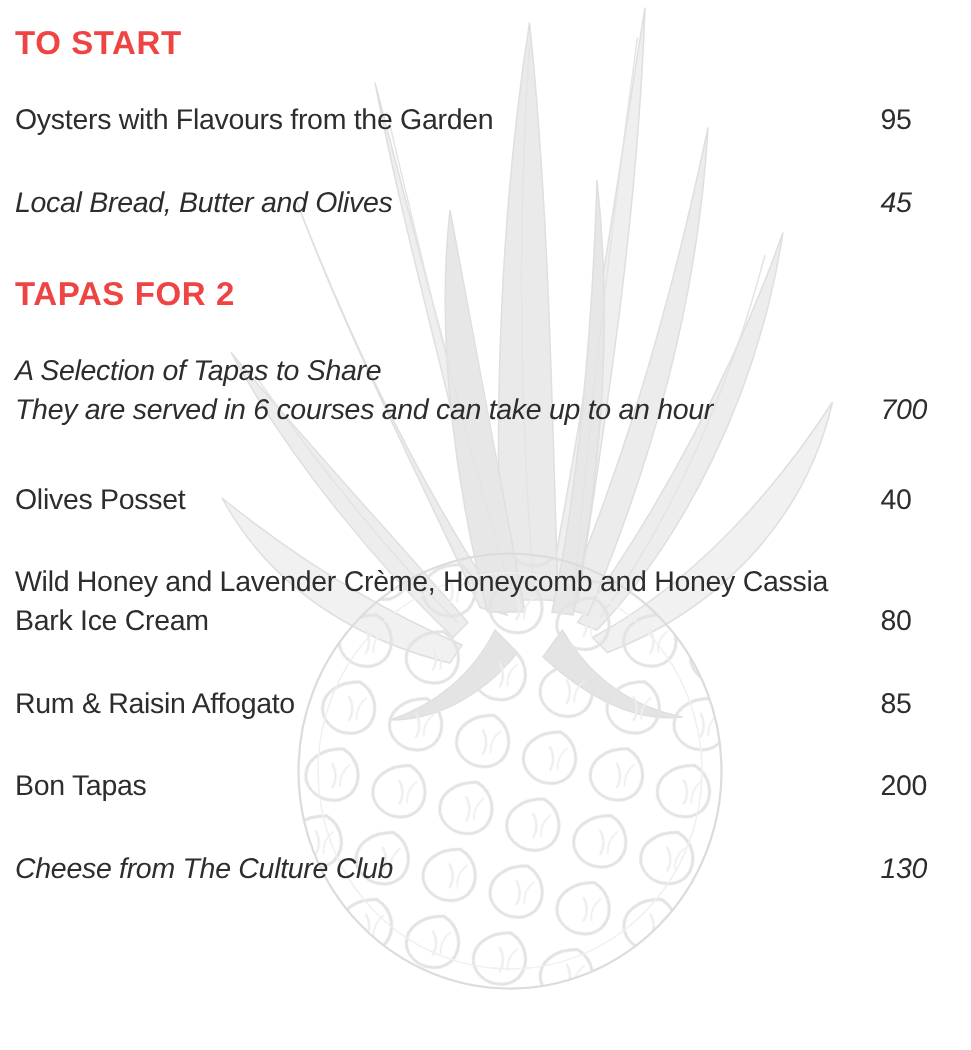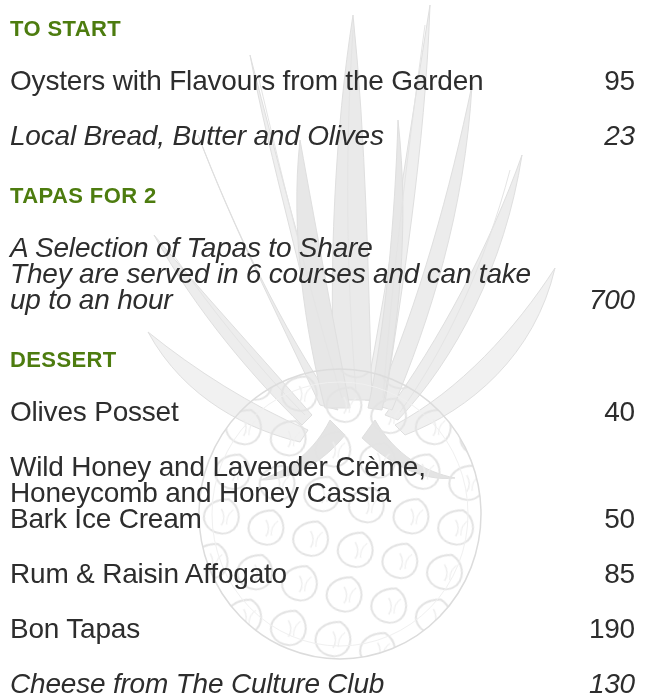--- a/index.html
+++ b/index.html
@@ -29,40 +29,40 @@
     position: relative;
     z-index: 1;
     padding: 16px 12px 0 10px;
   }
   .section + .section { margin-top: 34px; }
   .section-title {
     font-size: 22px;
     line-height: 26px;
     font-weight: bold;
     letter-spacing: 0.4px;
-    color: #4d7c0f;
+    color: #ef4444;
     margin: 0 0 26px 0;
   }
   .menu-row {
     display: flex;
     align-items: flex-end;
     margin-bottom: 29px;
-    font-size: 28px;
+    font-size: 19px;
     line-height: 26px;
     letter-spacing: -0.2px;
   }
   .menu-row:last-child { margin-bottom: 0; font-style: italic; }
   .item-name {
     flex: 1;
     white-space: pre-line;
     padding-right: 24px;
   }
   .item-price {
     min-width: 48px;
-    text-align: right;
+    text-align: left;
   }
 </style>
 </head>
 <body>
 
 <div class="page">
 
   <svg class="watermark" viewBox="0 0 420 660" xmlns="http://www.w3.org/2000/svg" aria-hidden="true">
     <defs>
       <pattern id="scales" width="46" height="46" patternUnits="userSpaceOnUse" patternTransform="rotate(14)">
@@ -103,51 +103,50 @@
   <div class="content">
 
     <div class="section">
       <h2 class="section-title">TO START</h2>
       <div class="menu-row">
         <span class="item-name">Oysters with Flavours from the Garden</span>
         <span class="item-price">95</span>
       </div>
       <div class="menu-row">
         <span class="item-name">Local Bread, Butter and Olives</span>
-        <span class="item-price">23</span>
+        <span class="item-price">45</span>
       </div>
     </div>
 
     <div class="section">
       <h2 class="section-title">TAPAS FOR 2</h2>
       <div class="menu-row">
         <span class="item-name">A Selection of Tapas to Share
 They are served in 6 courses and can take up to an hour</span>
         <span class="item-price">700</span>
       </div>
     </div>
 
     <div class="section">
-      <h2 class="section-title">DESSERT</h2>
       <div class="menu-row">
         <span class="item-name">Olives Posset</span>
         <span class="item-price">40</span>
       </div>
       <div class="menu-row">
         <span class="item-name">Wild Honey and Lavender Crème, Honeycomb and Honey Cassia
 Bark Ice Cream</span>
-        <span class="item-price">50</span>
+        <span class="item-price">80</span>
       </div>
       <div class="menu-row">
         <span class="item-name">Rum &amp; Raisin Affogato</span>
         <span class="item-price">85</span>
       </div>
       <div class="menu-row">
         <span class="item-name">Bon Tapas</span>
-        <span class="item-price">190</span>
+        <span class="item-price">200</span>
       </div>
       <div class="menu-row">
         <span class="item-name">Cheese from The Culture Club</span>
         <span class="item-price">130</span>
       </div>
     </div>
 
   </div>
 </div>
 

